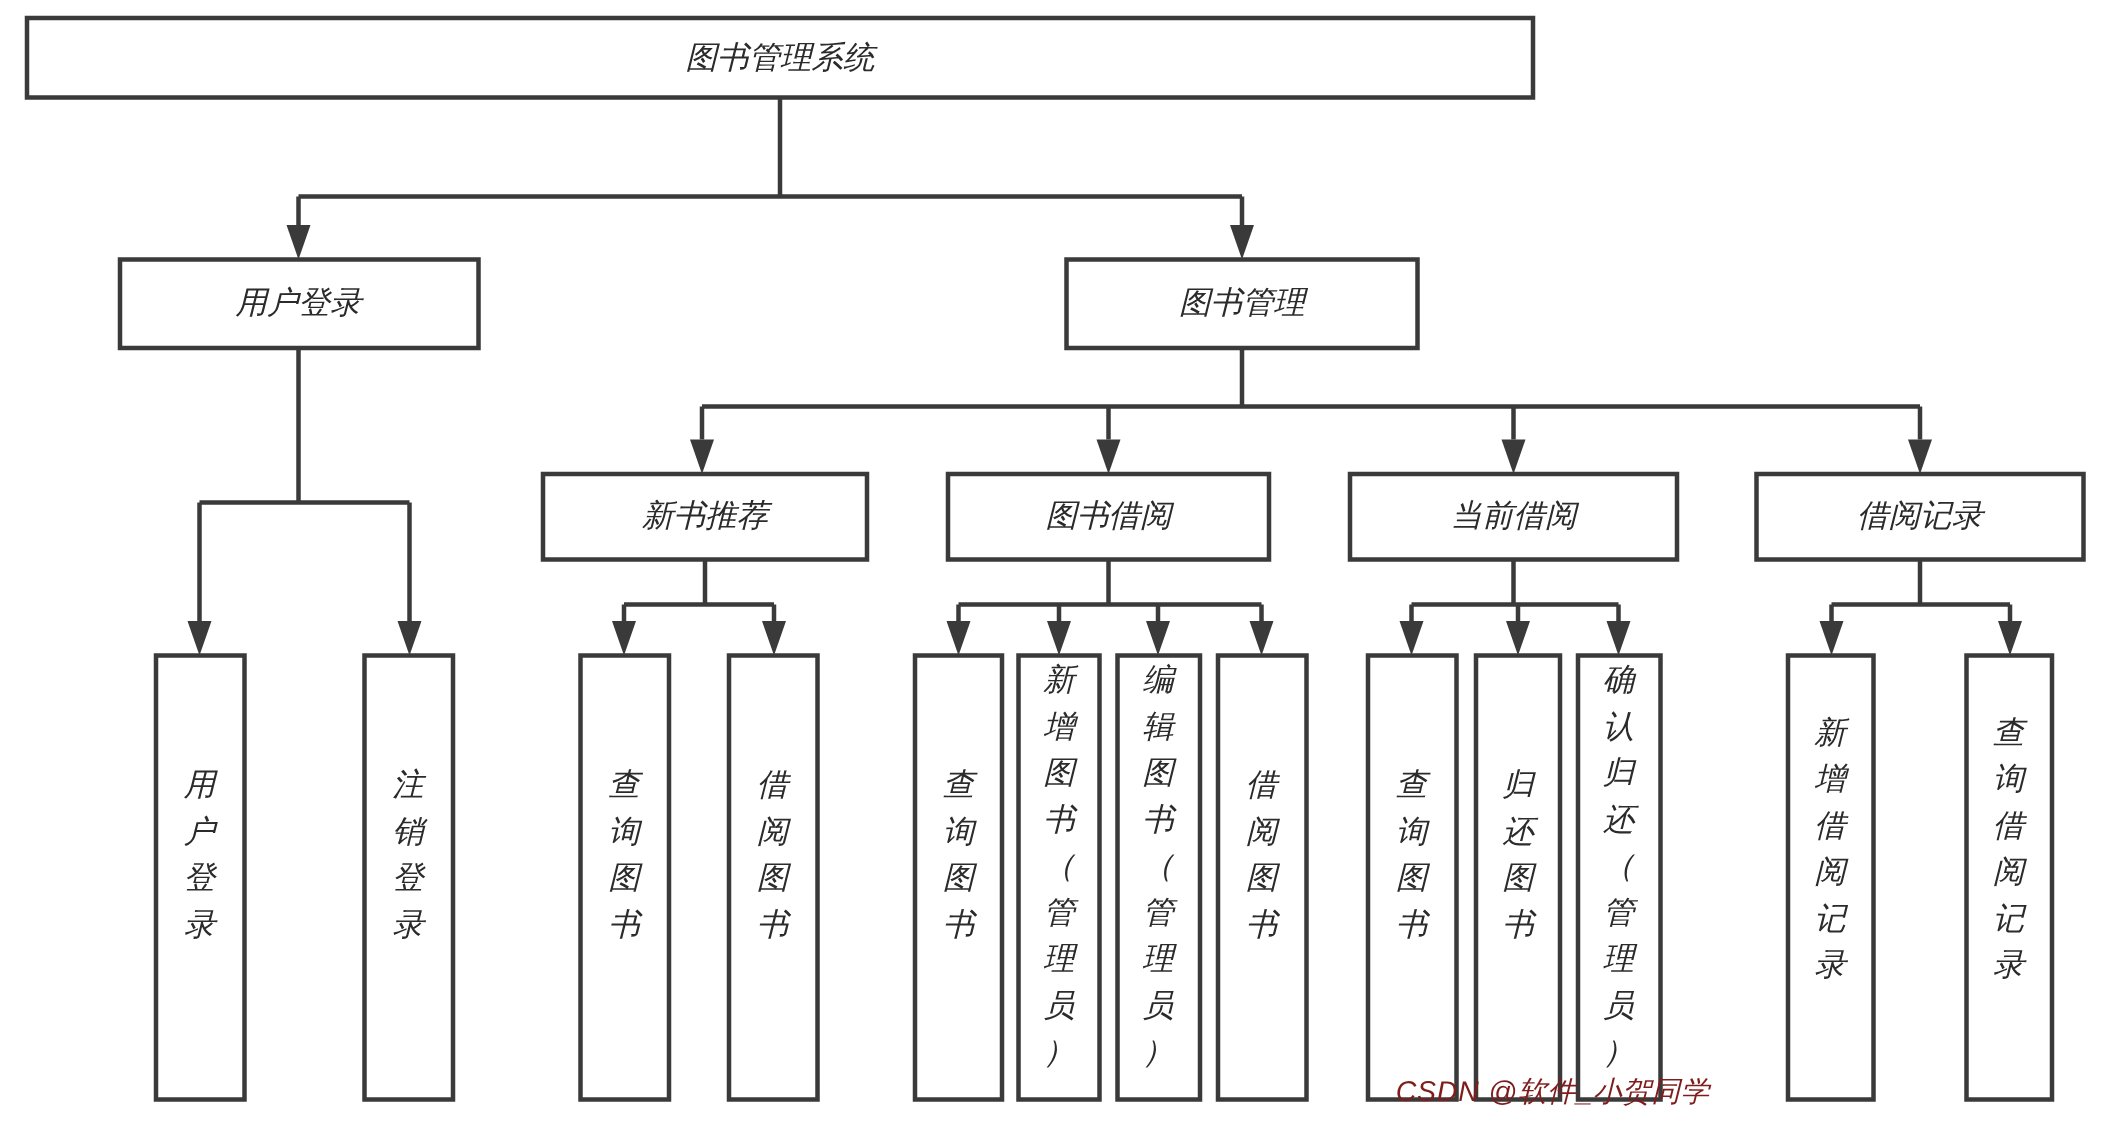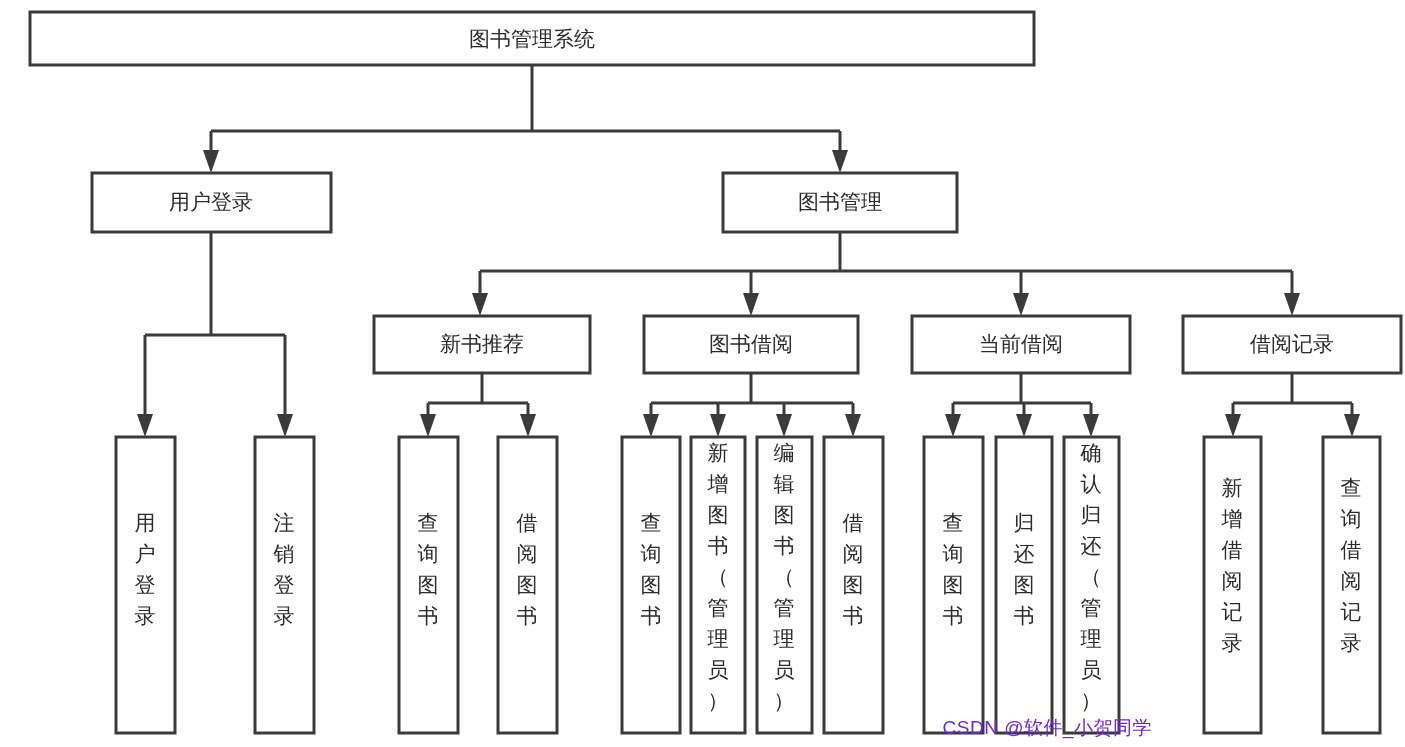--- a/index.html
+++ b/index.html
@@ -9,24 +9,25 @@
   }
   body {
     width: 1405px;
     height: 747px;
     font-family: "Liberation Sans", "DejaVu Sans", sans-serif;
     overflow: hidden;
     position: relative;
   }
   #diagram-root {
     position: absolute;
-    left: 12px;
+    left: 0;
     top: 0;
     width: 1146px;
     height: 747px;
+    font-style: italic;
   }
   svg.flow {
     display: block;
     width: 1405px;
     height: 747px;
     background: #ffffff;
   }
   .node-box {
     fill: #ffffff;
     stroke: #3a3a3a;
@@ -56,21 +57,21 @@
     fill: #2b2b2b;
     text-anchor: middle;
     white-space: pre;
   }
   .watermark {
     position: absolute;
     right: 6px;
     bottom: 6px;
     font-family: "Liberation Sans", "DejaVu Sans", sans-serif;
     font-size: 19px;
-    color: #6d28d9;
+    color: #7f1d1d;
     letter-spacing: 0.5px;
     user-select: none;
     pointer-events: none;
   }
 </style>
 </head>
 <body>
 
 <div id="diagram-root">
   <svg class="flow" viewBox="0 0 1405 747" xmlns="http://www.w3.org/2000/svg">

